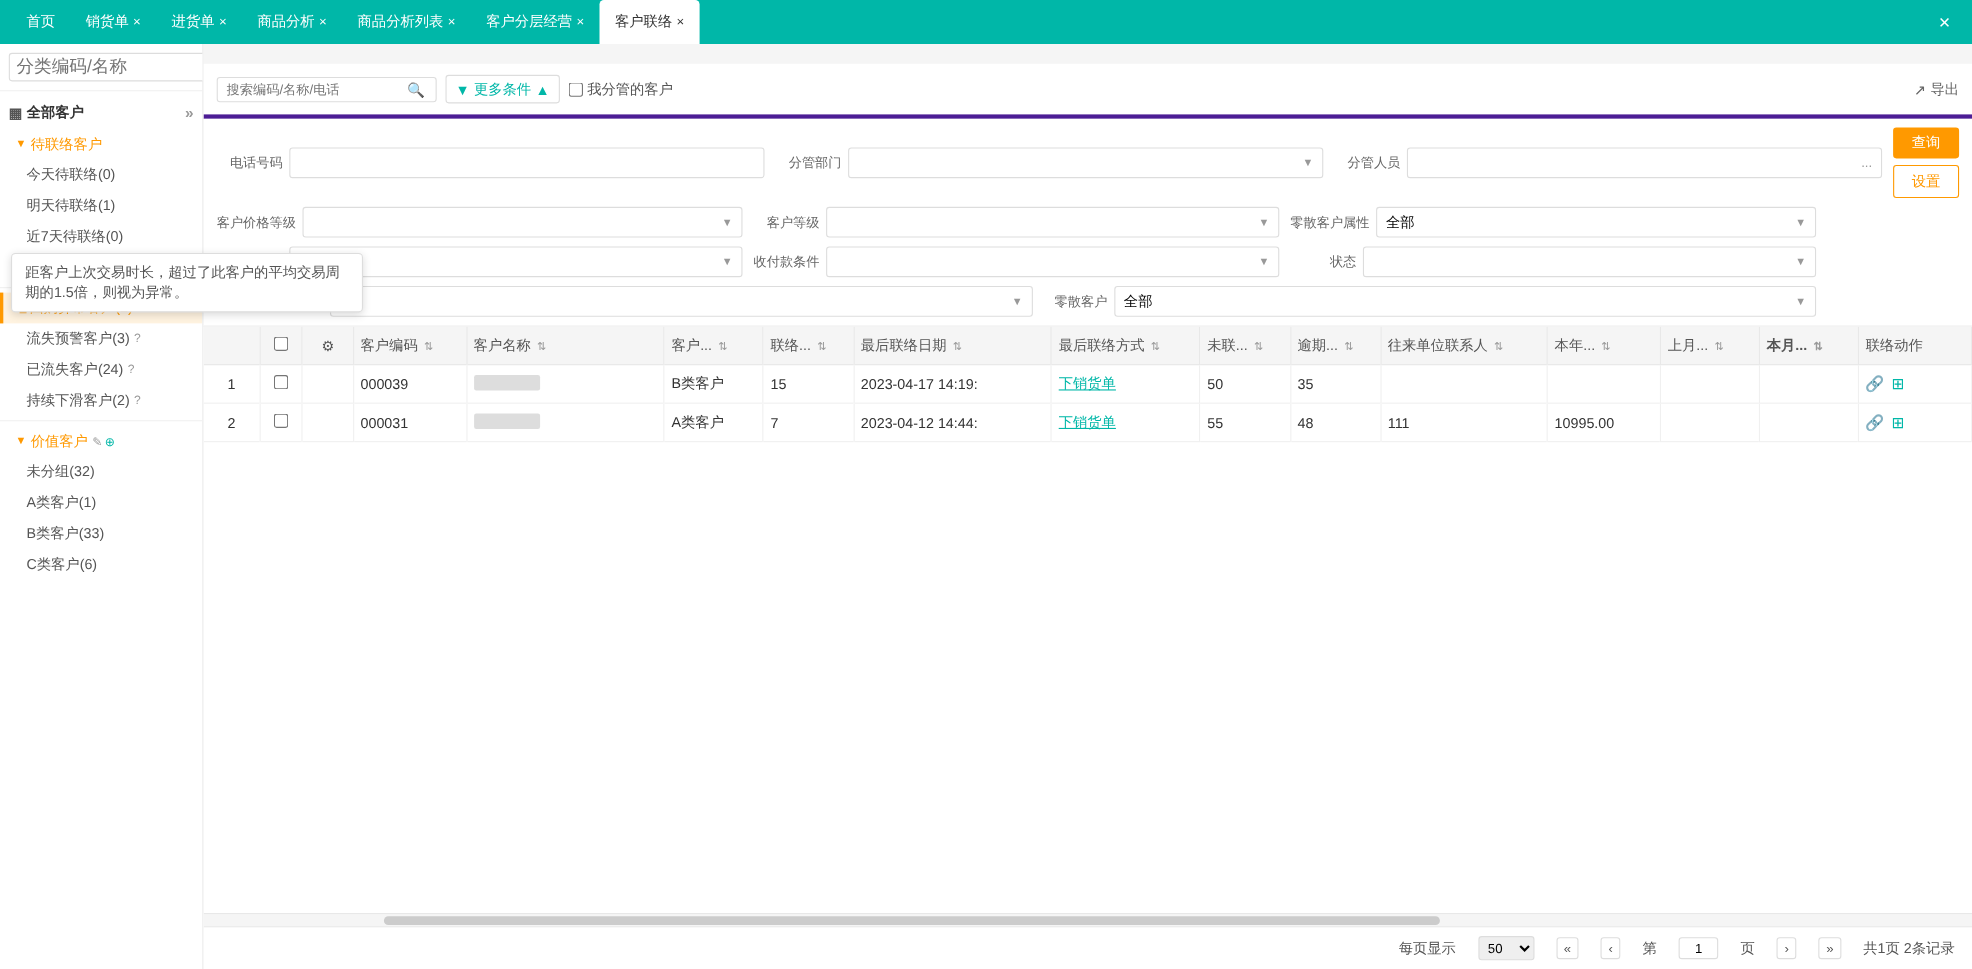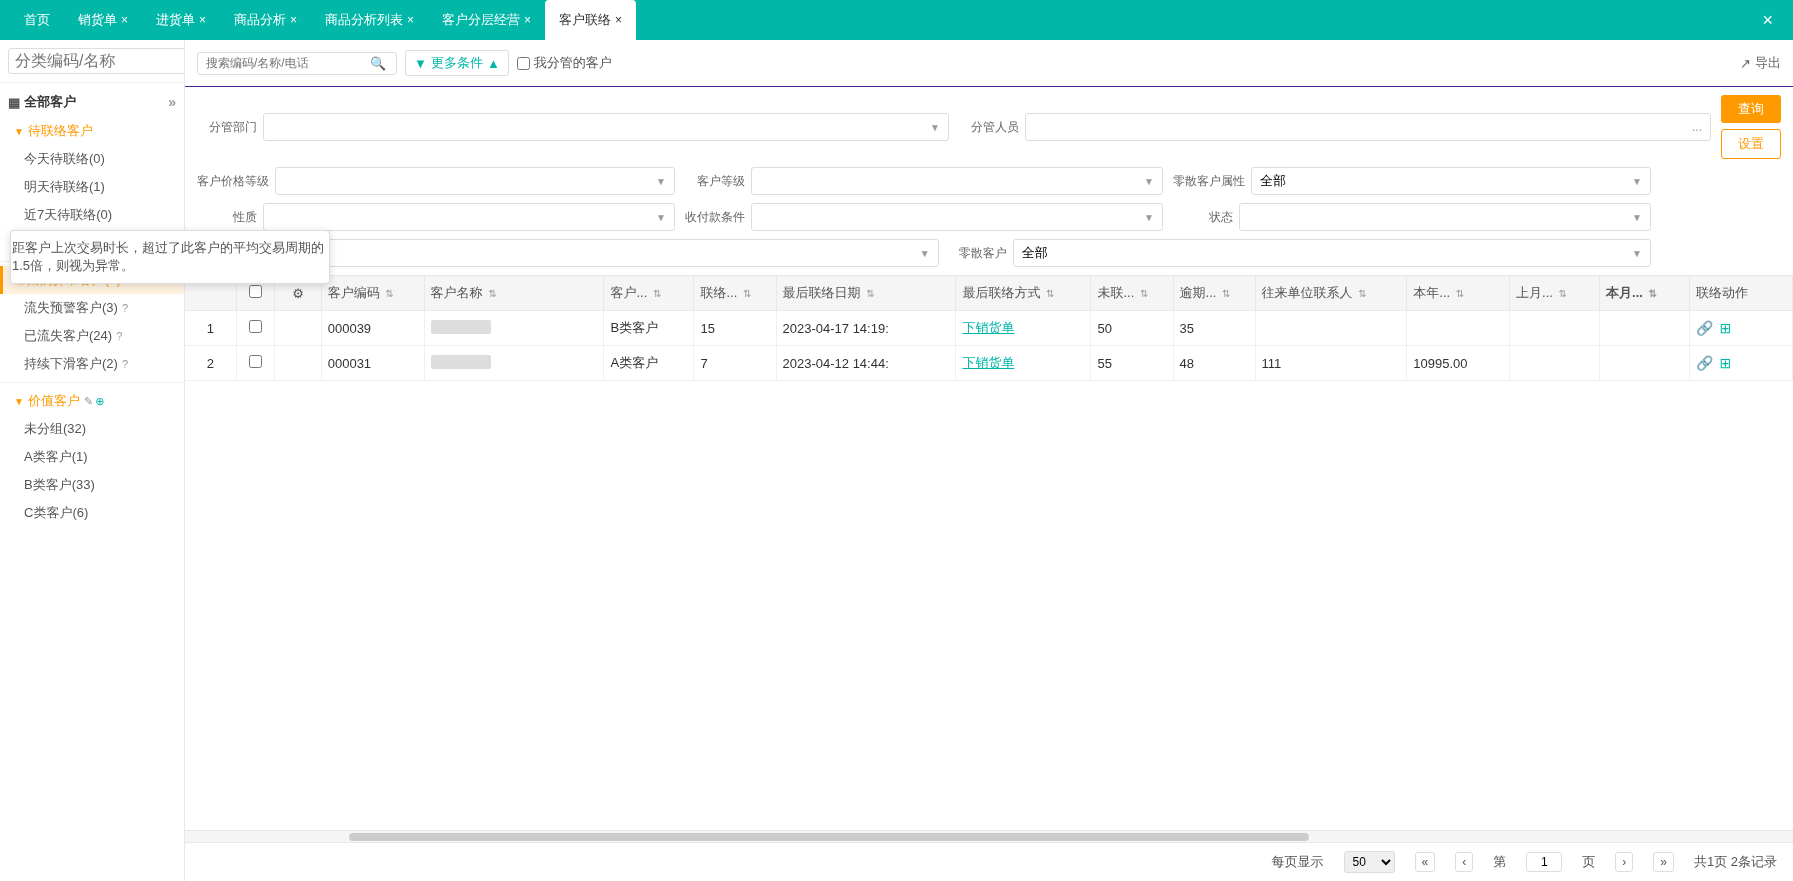--- a/index.html
+++ b/index.html
@@ -114,21 +114,21 @@
     }
     .value-customer-title .arrow { margin-right: 4px; font-size: 10px; }
     .edit-icon { margin-left: 4px; color: #999; font-size: 11px; }
 
     
     .tooltip-popup {
       position: absolute;
       background: #fff;
       border: 1px solid #ddd;
       border-radius: 4px;
-      padding: 8px 1px;
+      padding: 8px 12px;
       font-size: 12px;
       color: #555;
       box-shadow: 0 2px 8px rgba(0,0,0,0.15);
       z-index: 100;
       max-width: 320px;
       top: 230px;
       left: 10px;
     }
 
     
@@ -136,25 +136,26 @@
       flex: 1;
       display: flex;
       flex-direction: column;
       background: #f5f5f5;
       overflow: hidden;
     }
 
     
     .filter-bar {
       background: #fff;
-      border-bottom: 1px solid #4c1d95;
+      border-bottom: 4px solid #4c1d95;
       padding: 10px 12px;
       display: flex;
       align-items: center;
       gap: 8px;
+      margin-top: 18px;
     }
     .filter-search {
       display: flex;
       align-items: center;
       border: 1px solid #ddd;
       border-radius: 3px;
       padding: 3px 8px;
       background: #fff;
       min-width: 200px;
     }
@@ -528,20 +529,24 @@
       </div>
       <div class="export-btn">
         <span>↗</span>
         <span>导出</span>
       </div>
     </div>
 
     <div class="filter-panels">
 
       <div class="filter-row">
+        <div class="filter-field">
+          <span class="filter-label">电话号码</span>
+          <input class="filter-input" style="flex: 1 1 0%;" type="text">
+        </div>
         <div class="filter-field">
           <span class="filter-label">分管部门</span>
           <div class="filter-select">
             <span></span>
             <span class="arrow">▼</span>
           </div>
         </div>
         <div class="filter-field">
           <span class="filter-label">分管人员</span>
           <div class="filter-select" style="flex:1;">

